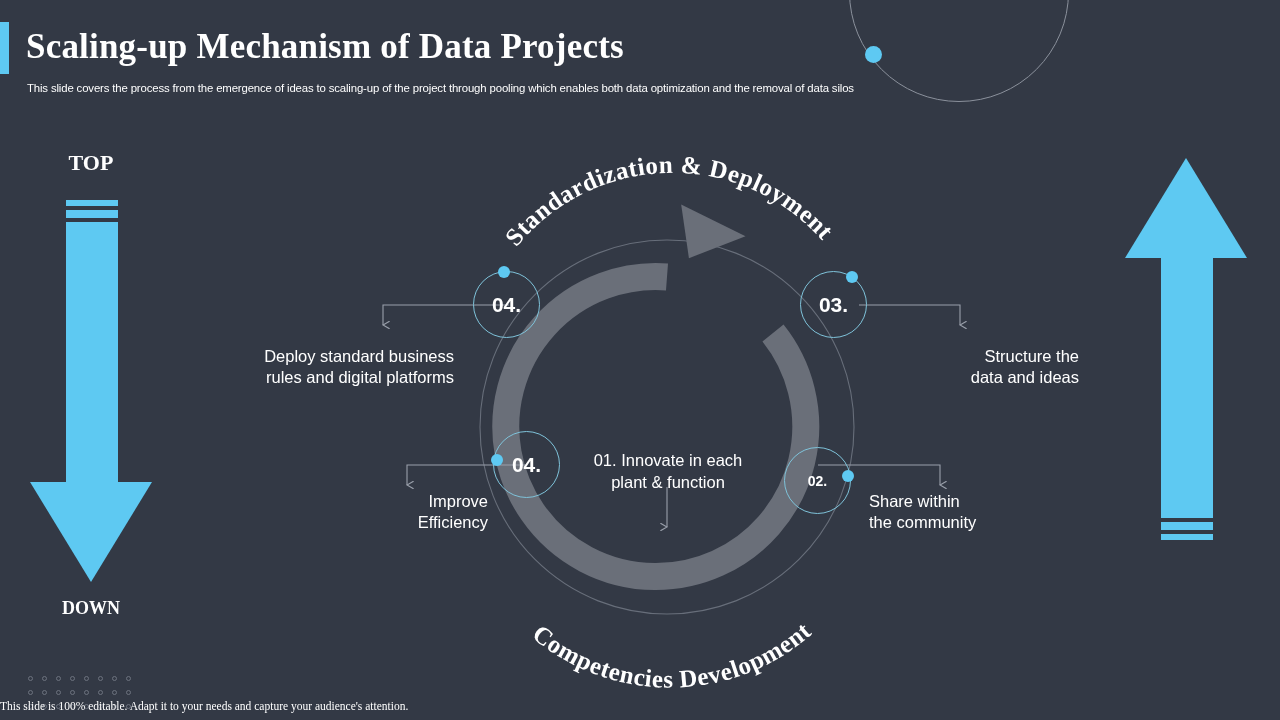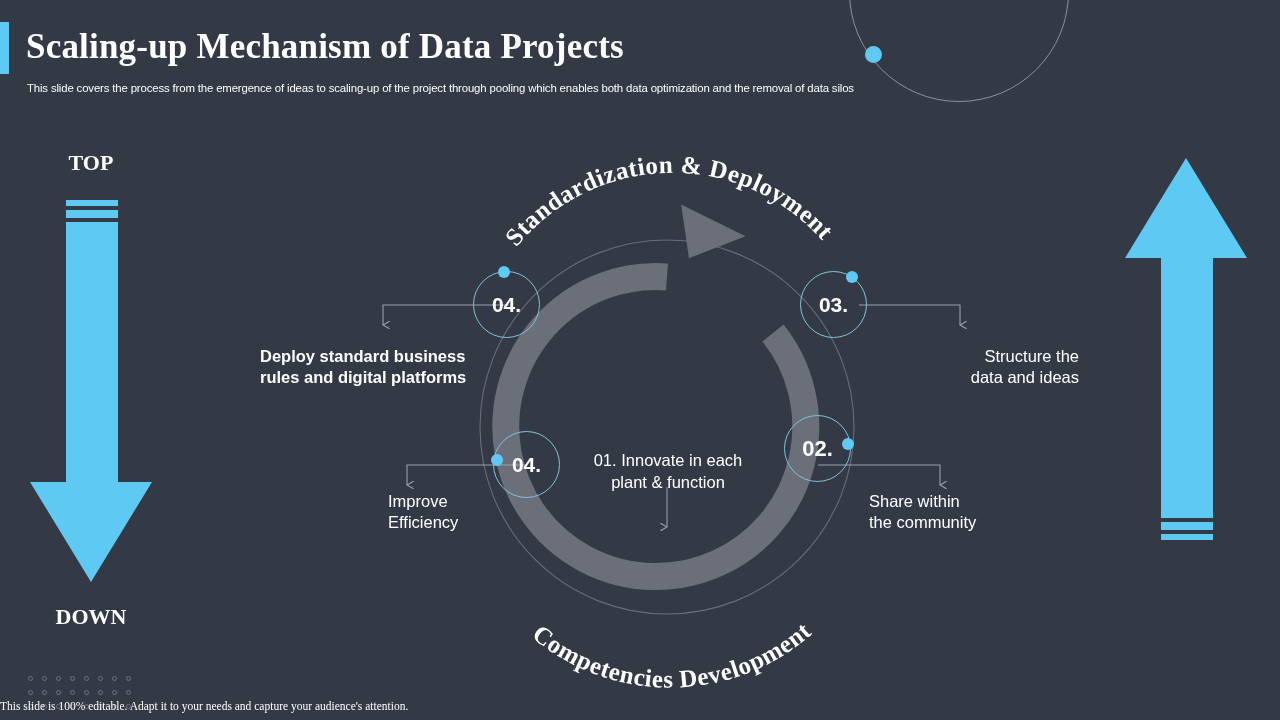--- a/index.html
+++ b/index.html
@@ -78,21 +78,21 @@
     font-weight: bold;
     color: #ffffff;
     white-space: nowrap;
   }
   .arrow-svg { display: block; }
 
   #left-block  { left: 20px;  top: 150px; width: 142px; }
   #right-block { left: 1112px; top: 150px; width: 148px; }
 
   .cap-top    { font-size: 22px; margin-bottom: 24px; }
-  .cap-bottom { font-size: 22px; margin-top: 14px; }
+  .cap-bottom { font-size: 18px; margin-top: 8px; }
 
   
   .cycle {
     position: absolute;
     left: 455px; top: 135px;
     width: 430px; height: 510px;
   }
   .cycle svg { position: absolute; left: 0; top: 0; overflow: visible; }
 
   
@@ -116,23 +116,23 @@
   }
 
   
   .lbl {
     position: absolute;
     color: #ffffff;
     font-size: 16.5px;
     line-height: 1.28;
     white-space: pre-line;
   }
-  #lbl-04a { left: 260px; top: 346px; width: 215px; text-align: left; font-weight: bold; }
+  #lbl-04a { left: 239px; top: 346px; width: 215px; text-align: right; }
   #lbl-03  { left: 884px; top: 346px; width: 195px; text-align: right; }
-  #lbl-04b { left: 388px; top: 491px; width: 100px; text-align: left; }
+  #lbl-04b { left: 388px; top: 491px; width: 100px; text-align: right; }
   #lbl-02  { left: 869px; top: 491px; width: 160px; text-align: left; }
   #lbl-center {
     left: 578px; top: 450px; width: 180px;
     text-align: center; font-size: 16.5px; line-height: 1.32;
   }
 
   
   .curved { position: absolute; }
   .curved text {
     font-family: "Liberation Serif", serif;
@@ -265,21 +265,21 @@
     <div class="node" style="left:345px; top:136px; width:67px; height:67px; font-size:21px;">
       <span>03.</span>
       <i class="node-dot" style="left:45px; top:-1px;"></i>
     </div>
 
     <div class="node" style="left:38px; top:296px; width:67px; height:67px; font-size:21px;">
       <span>04.</span>
       <i class="node-dot" style="left:-3px; top:22px;"></i>
     </div>
 
-    <div class="node" style="left:329px; top:280px; width:67px; height:67px; font-size:22px;">
+    <div class="node" style="left:329px; top:312px; width:67px; height:67px; font-size:14px;">
       <span>02.</span>
       <i class="node-dot" style="left:57px; top:22px;"></i>
     </div>
 
 
   </div>
 
   <div class="lbl" id="lbl-04a">Deploy standard business
 rules and digital platforms</div>
   <div class="lbl" id="lbl-03">Structure the

